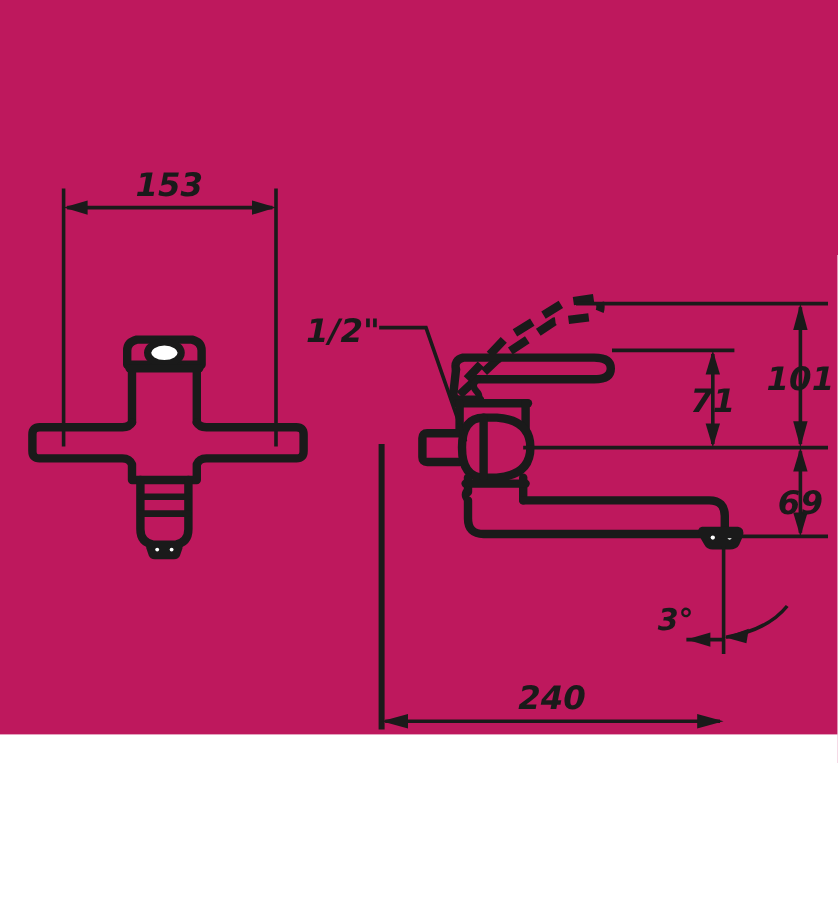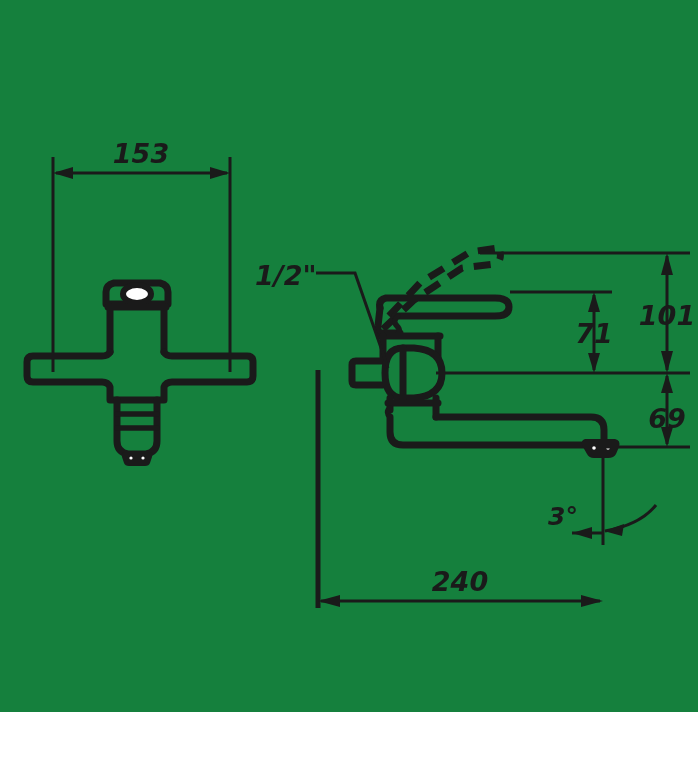--- a/index.html
+++ b/index.html
@@ -9,22 +9,22 @@
   }
   body {
     width: 698px;
     height: 761px;
     font-family: "Liberation Sans", sans-serif;
     overflow: hidden;
   }
   #drawing-root {
     position: relative;
     width: 698px;
-    height: 712px;
-    background: #15803d;
+    height: 612px;
+    background: #be185d;
   }
   svg.tech-drawing {
     display: block;
     width: 698px;
     height: 761px;
   }
   .outline {
     fill: none;
     stroke: #1a1a1a;
     stroke-width: 7;

